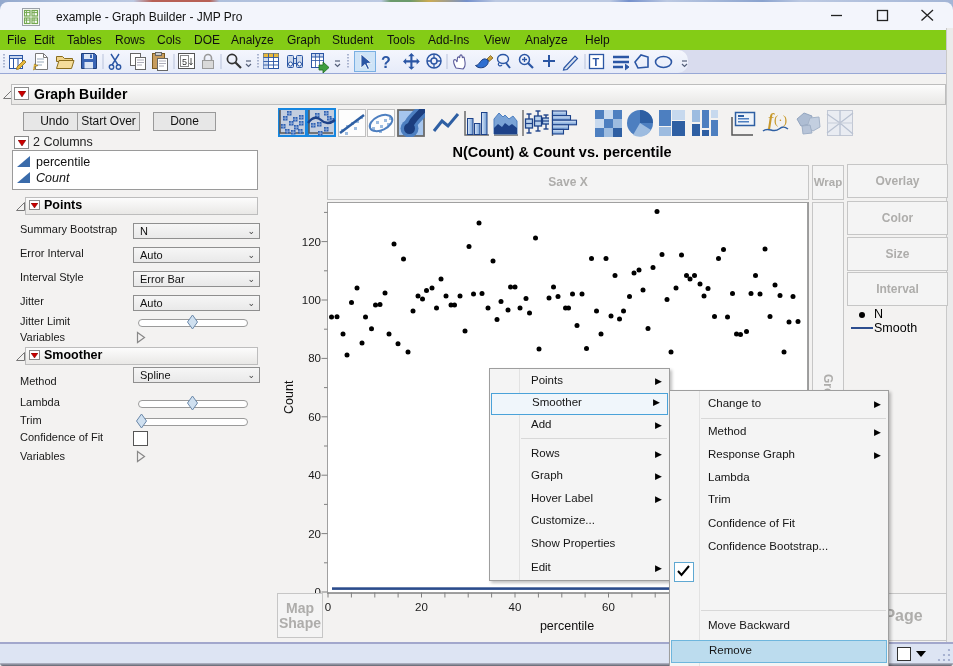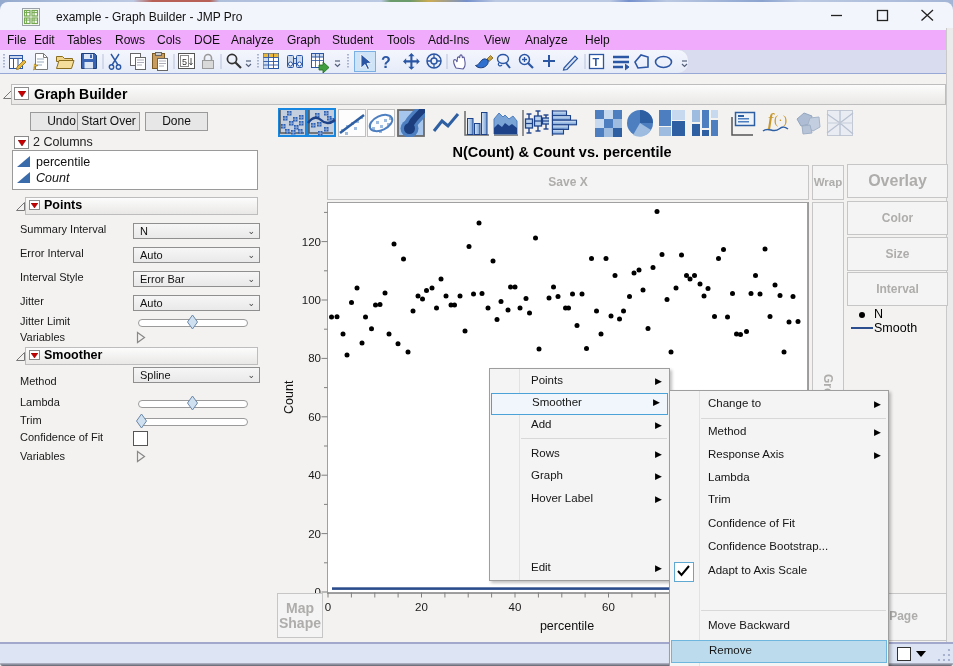--- a/index.html
+++ b/index.html
@@ -2,21 +2,21 @@
 <html><head>
 <meta charset="utf-8">
 <style>
   html,body{margin:0;padding:0;}
   body{width:953px;height:666px;overflow:hidden;font-family:"Liberation Sans",sans-serif;background:#f3f2f1;position:relative;}
   .abs{position:absolute;}
   
   #topsliver{left:0;top:0;width:953px;height:12px;background:linear-gradient(90deg,#93a9cd 0%,#aebfdc 8%,#bcc9e2 14%,#b86055 16%,#b86055 22%,#aebfdc 23%,#bcc9e2 40%,#6b9a6b 41%,#6b9a6b 43%,#ccab52 45%,#7490cc 49%,#bcc9e2 52%,#bcc9e2 64%,#7490cc 66%,#bcc9e2 70%,#8aa3cf 80%,#bcc9e2 84%,#a3b5d6 100%);}
   #titlebar{left:0;top:2px;width:953px;height:28px;background:#f3f5fc;border-radius:8px 8px 0 0;}
   #titletext{left:56px;top:10px;font-size:12px;color:#111;}
-  #menubar{left:0;top:30px;width:953px;height:20px;background:#f0abfc;}
+  #menubar{left:0;top:30px;width:953px;height:20px;background:#84cc16;}
   .mi{position:absolute;top:3px;font-size:12px;color:#101010;}
   #toolbar{left:0;top:50px;width:953px;height:23px;background:#d9dcee;border-bottom:1px solid #98a8d6;}
   #toolband{left:0;top:50px;width:688px;height:23px;background:linear-gradient(#f4f6fd,#e6ebf9);border-radius:0 10px 10px 0;}
   
   .ohdr{position:absolute;background:linear-gradient(#fcfcfc,#e9e8e6);border:1px solid #bdbdbd;}
   .rtri{position:absolute;width:13px;height:11px;background:#fff;border:1px solid #8a8a8a;text-align:center;}
   .rtri2{position:absolute;width:9px;height:8px;background:#fff;border:1px solid #8a8a8a;text-align:center;}
   .rtri2 svg{display:block;margin:2px auto 0;}
   .rtri svg{display:block;margin:3px auto 0;}
   .btn{position:absolute;height:17px;background:#e7e7e7;border:1px solid #9a9a9a;font-size:12px;color:#111;text-align:center;line-height:17px;}
@@ -214,23 +214,23 @@
     <path d="M1.5 9.5L9.5 9.5L9.5 1.5Z" fill="none" stroke="#777" stroke-width="1"></path>
   </svg>
 <div class="ohdr" style="left:11px;top:84px;width:933px;height:19px"></div>
 <div class="rtri" style="left:14px;top:87px">
     <svg width="8" height="6" viewBox="0 0 8 6">
       <path d="M0 0h8L4 6Z" fill="#c00" stroke="#600" stroke-width="0.5"></path>
     </svg>
   </div>
 <div class="abs" style="left:34px;top:86px;font-size:14px;font-weight:bold;color:#000">Graph Builder</div>
 
-<div class="btn" style="left:30px;top:112px;width:61px">Undo</div>
+<div class="btn" style="left:23px;top:112px;width:61px">Undo</div>
 <div class="btn" style="left:77px;top:112px;width:61px">Start Over</div>
-<div class="btn" style="left:145px;top:112px;width:61px">Done</div>
+<div class="btn" style="left:153px;top:112px;width:61px">Done</div>
 
 <div class="rtri" style="left:14px;top:136px">
     <svg width="8" height="6" viewBox="0 0 8 6">
       <path d="M0 0h8L4 6Z" fill="#c00" stroke="#600" stroke-width="0.5"></path>
     </svg>
   </div>
 <div class="abs" style="left:33px;top:135px;font-size:12.5px;color:#222">2 Columns</div>
 <div class="abs" style="left:12px;top:150px;width:244px;height:38px;background:#fff;border:1px solid #9a9a9a"></div>
 <svg class="abs" style="left:17px;top:156px" width="13" height="11" viewBox="0 0 13 11">
     <path d="M0 11L13 11L13 0Z" fill="#3a6baa"></path>
@@ -245,21 +245,21 @@
     <path d="M1.5 9.5L9.5 9.5L9.5 1.5Z" fill="none" stroke="#777" stroke-width="1"></path>
   </svg>
 <div class="ohdr" style="left:25px;top:197px;width:231px;height:16px"></div>
 <div class="rtri2" style="left:29px;top:200px">
     <svg width="7" height="5" viewBox="0 0 7 5">
       <path d="M0 0h7L3.5 5Z" fill="#c00" stroke="#600" stroke-width="0.5"></path>
     </svg>
   </div>
 <div class="abs" style="left:44px;top:198px;font-size:12.5px;font-weight:bold;color:#000">Points</div>
 
-<div class="lbl" style="left:20px;top:223px">Summary Interval</div>
+<div class="lbl" style="left:20px;top:223px">Summary Bootstrap</div>
 <div class="dd" style="top:223px">N<span class="chev">⌄</span></div>
 <div class="lbl" style="left:20px;top:247px">Error Interval</div>
 <div class="dd" style="top:247px">Auto<span class="chev">⌄</span></div>
 <div class="lbl" style="left:20px;top:271px">Interval Style</div>
 <div class="dd" style="top:271px">Error Bar<span class="chev">⌄</span></div>
 <div class="lbl" style="left:20px;top:295px">Jitter</div>
 <div class="dd" style="top:295px">Auto<span class="chev">⌄</span></div>
 <div class="lbl" style="left:20px;top:315px">Jitter Limit</div>
 <div class="slider" style="top:318px">
     <div class="track"></div>
@@ -494,21 +494,21 @@
     </svg>
   </div>
 
 <div class="abs" style="left:347px;top:144px;width:430px;height:17px;font-size:14.5px;font-weight:bold;color:#000;text-align:center">N(Count) &amp; Count vs. percentile</div>
 
 <div class="zone" style="left:327px;top:165px;width:480px;height:33px;font-size:12px;line-height:33px">Save X</div>
 <div class="zone" style="left:812px;top:165px;width:30px;height:33px;font-size:11.5px;line-height:33px">Wrap</div>
 <div class="zone" style="left:812px;top:202px;width:30px;height:390px">
     <div style="position:absolute;left:22px;top:171px;transform:rotate(90deg);transform-origin:0 0;font-size:12px;white-space:nowrap">Group Y</div>
   </div>
-<div class="zone" style="left:847px;top:164px;width:99px;height:32px;font-size:16px;line-height:32px">Overlay</div>
+<div class="zone" style="left:847px;top:164px;width:99px;height:32px;font-size:12px;line-height:32px">Overlay</div>
 <div class="zone" style="left:847px;top:201px;width:99px;height:32px;font-size:12px;line-height:32px">Color</div>
 <div class="zone" style="left:847px;top:237px;width:99px;height:32px;font-size:12px;line-height:32px">Size</div>
 <div class="zone" style="left:847px;top:272px;width:99px;height:32px;font-size:12px;line-height:32px">Interval</div>
 
 <div class="abs" style="left:859px;top:312px;width:6px;height:6px;border-radius:50%;background:#000"></div>
 <div class="abs" style="left:874px;top:307px;font-size:12.5px;color:#000">N</div>
 <div class="abs" style="left:851px;top:327px;width:22px;height:2px;background:#2c4d8e"></div>
 <div class="abs" style="left:874px;top:321px;font-size:12.5px;color:#000">Smooth</div>
 
 <div class="abs" style="left:327px;top:202px;width:480px;height:390px;background:#fff;border:1px solid #9c9c9c"></div>
@@ -663,21 +663,21 @@
     <circle cx="290.5" cy="146.5" r="2.5" fill="#000"></circle>
     <circle cx="375.0" cy="150.0" r="2.5" fill="#000"></circle>
     <circle cx="488.0" cy="150.0" r="2.5" fill="#000"></circle>
   </svg>
 
 <div class="abs" style="left:282px;top:366px;width:14px;height:50px;">
     <div style="position:absolute;left:0px;top:48px;transform:rotate(-90deg);transform-origin:0 0;font-size:12.5px;color:#111;white-space:nowrap">Count</div>
   </div>
 
 <div class="zone" style="left:277px;top:593px;width:46px;height:45px;font-size:14px;line-height:15px;padding-top:7px;box-sizing:border-box">Map<br>Shape</div>
-<div class="zone" style="left:860px;top:593px;width:85px;height:46px;font-size:12px;line-height:44px">Page</div>
+<div class="zone" style="left:860px;top:593px;width:85px;height:46px;font-size:16px;line-height:44px">Page</div>
 
 <div class="abs" style="left:0;top:642px;width:953px;height:24px;background:#dde4f3;border-top:2px solid #a2a7cc;border-radius:0 0 7px 7px"></div>
 <div class="abs" style="left:0;top:663px;width:953px;height:3px;background:linear-gradient(#b8bccd,#61636e);border-radius:0 0 7px 7px"></div>
 <div class="abs" style="left:897px;top:647px;width:12px;height:12px;background:#fff;border:1.6px solid #333"></div>
 <svg class="abs" style="left:915px;top:650px" width="12" height="8" viewBox="0 0 12 8">
     <path d="M1 1h10L6 7Z" fill="#000"></path>
   </svg>
 
 <div class="menu" style="left:489px;top:368px;width:179px;height:211px">
   <div class="gutter"></div>
@@ -699,55 +699,58 @@
       <span class="arr">▶</span>
     </div>
   <div class="item" style="top:97px">
       <span class="txt">Graph</span>
       <span class="arr">▶</span>
     </div>
   <div class="item" style="top:120px">
       <span class="txt">Hover Label</span>
       <span class="arr">▶</span>
     </div>
+  <div class="item" style="top:142px">
+      <span class="txt">Customize...</span>
+    </div>
+  <div class="item" style="top:165px">
+      <span class="txt">Show Properties</span>
+    </div>
   <div class="item" style="top:189px">
       <span class="txt">Edit</span>
       <span class="arr">▶</span>
     </div>
 </div>
 
 <div class="menu" style="left:669px;top:390px;width:218px;height:276px">
   <div class="gutter"></div>
   <div class="item" style="top:3px">
       <span class="txt" style="left:38px">Change to</span>
       <span class="arr">▶</span>
     </div>
   <div class="sep" style="top:27px"></div>
   <div class="item" style="top:31px">
       <span class="txt" style="left:38px">Method</span>
       <span class="arr">▶</span>
     </div>
   <div class="item" style="top:54px">
-      <span class="txt" style="left:38px">Response Axis</span>
+      <span class="txt" style="left:38px">Response Graph</span>
       <span class="arr">▶</span>
     </div>
   <div class="item" style="top:77px">
       <span class="txt" style="left:38px">Lambda</span>
     </div>
   <div class="item" style="top:99px">
       <span class="txt" style="left:38px">Trim</span>
     </div>
   <div class="item" style="top:123px">
       <span class="txt" style="left:38px">Confidence of Fit</span>
     </div>
   <div class="item" style="top:146px">
       <span class="txt" style="left:38px">Confidence Bootstrap...</span>
-    </div>
-  <div class="item" style="top:170px">
-      <span class="txt" style="left:38px">Adapt to Axis Scale</span>
     </div>
   <div class="sep" style="top:219px"></div>
   <div class="item" style="top:225px">
       <span class="txt" style="left:38px">Move Backward</span>
     </div>
   <div class="item hl2" style="top:249px;left:1px;right:1px;height:21px">
       <span class="txt" style="left:37px;top:3px">Remove</span>
     </div>
   <div class="abs" style="left:4px;top:171px;width:18px;height:18px;background:#fff;border:1px solid #5fa8d2"></div>
   <svg class="abs" style="left:7px;top:174px" width="13" height="12" viewBox="0 0 13 12">

